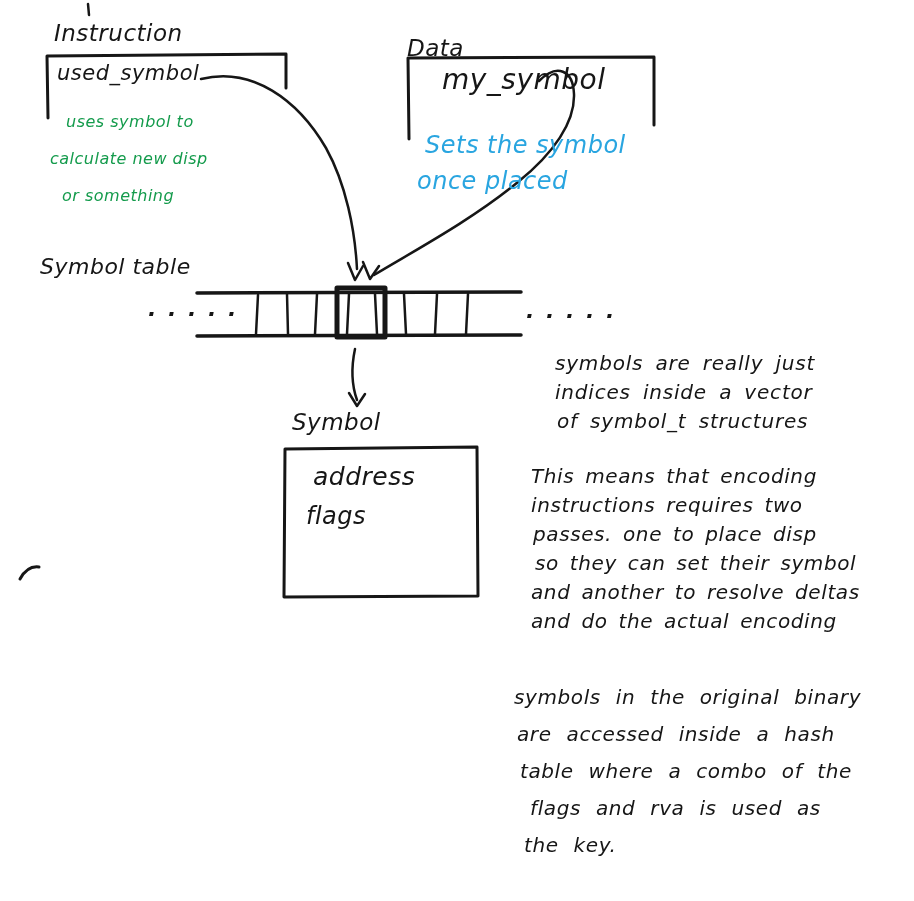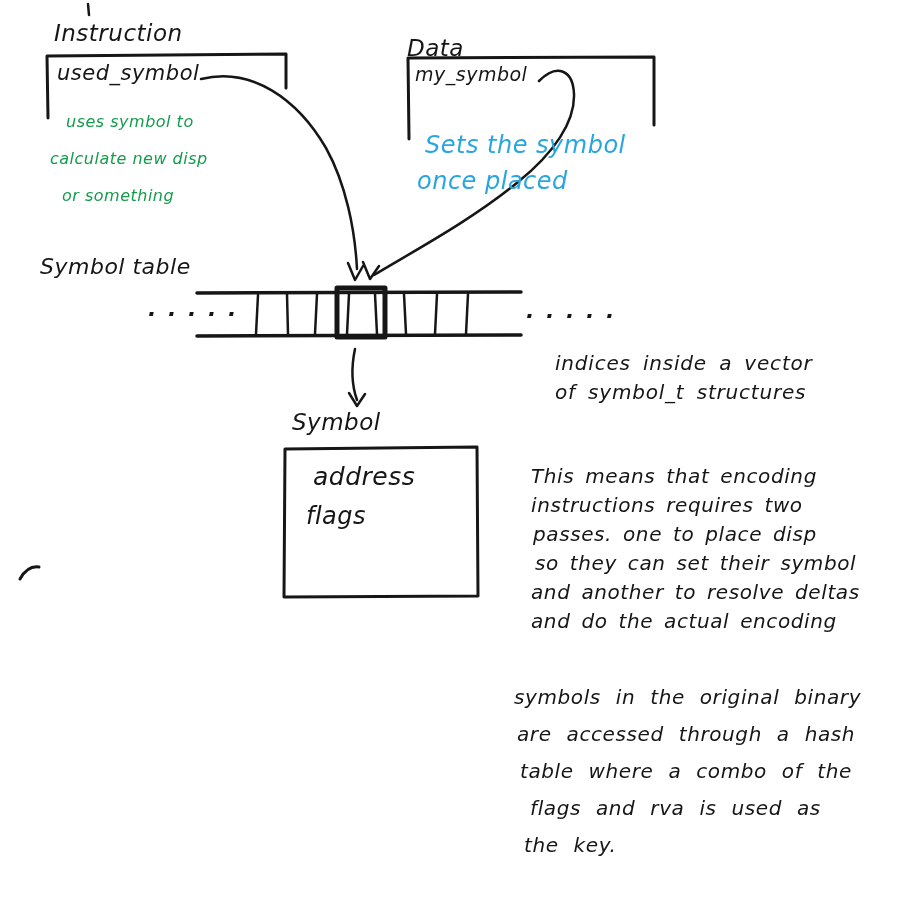--- a/index.html
+++ b/index.html
@@ -16,21 +16,21 @@
   .cyan{color:#29a5e0;}
   .ink{color:#161616;}
 
   .instruction-title{left:54px;top:20px;font-size:23px;}
   .used-symbol{left:57px;top:61px;font-size:21px;}
   .green-note{left:50px;top:103px;font-size:16px;line-height:37px;}
   .green-note div:nth-child(1){margin-left:16px;}
   .green-note div:nth-child(3){margin-left:12px;}
 
   .data-title{left:407px;top:35px;font-size:23px;}
-  .my-symbol{left:415px;top:63px;font-size:19px;}
+  .my-symbol{left:442px;top:63px;font-size:28px;}
   .cyan-note{left:417px;top:127px;font-size:24px;line-height:36px;}
   .cyan-note div:nth-child(1){margin-left:8px;}
 
   .table-label{left:40px;top:254px;font-size:22px;}
   .dots-left{left:148px;top:296px;font-size:22px;font-weight:bold;letter-spacing:2px;}
   .dots-right{left:526px;top:298px;font-size:22px;font-weight:bold;letter-spacing:2px;}
 
   .symbol-title{left:292px;top:409px;font-size:23px;}
   .field-address{left:313px;top:462px;font-size:25px;}
   .field-flags{left:306px;top:502px;font-size:24px;}
@@ -104,34 +104,35 @@
 
   <div class="hw table-label">Symbol table</div>
   <div class="hw ink dots-left">. . . . .</div>
   <div class="hw ink dots-right">. . . . .</div>
 
   <div class="hw symbol-title">Symbol</div>
   <div class="hw field-address">address</div>
   <div class="hw field-flags">flags</div>
 
   <div class="hw ink vector-note note">
+    <div>symbols are really just</div>
     <div>indices inside a vector</div>
     <div>of symbol_t structures</div>
   </div>
 
   <div class="hw ink encoding-note note">
     <div>This means that encoding</div>
     <div>instructions requires two</div>
     <div>passes. one to place disp</div>
     <div>so they can set their symbol</div>
     <div>and another to resolve deltas</div>
     <div>and do the actual encoding</div>
   </div>
 
   <div class="hw ink hash-note note">
     <div>symbols in the original binary</div>
-    <div>are accessed through a hash</div>
+    <div>are accessed inside a hash</div>
     <div>table where a combo of the</div>
     <div>flags and rva is used as</div>
     <div>the key.</div>
   </div>
 
 </div>
 
 </body></html>

